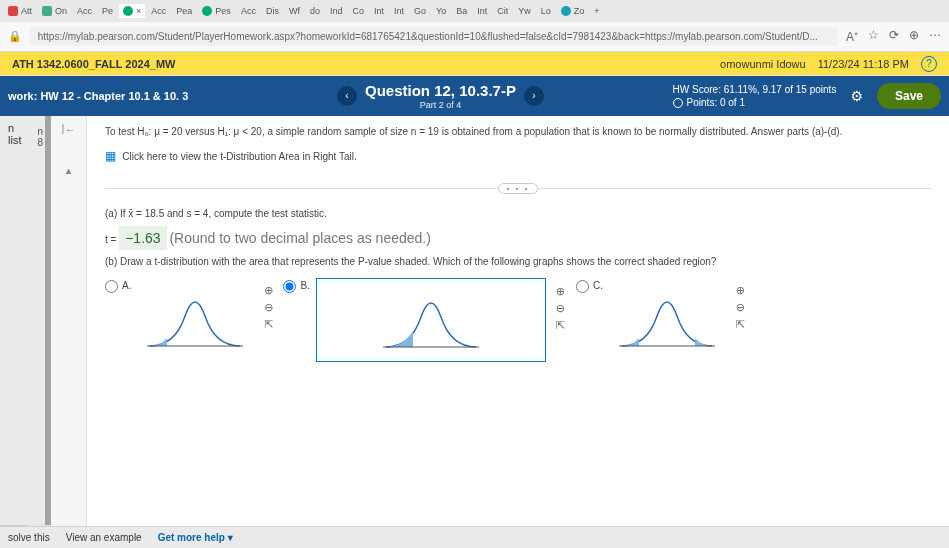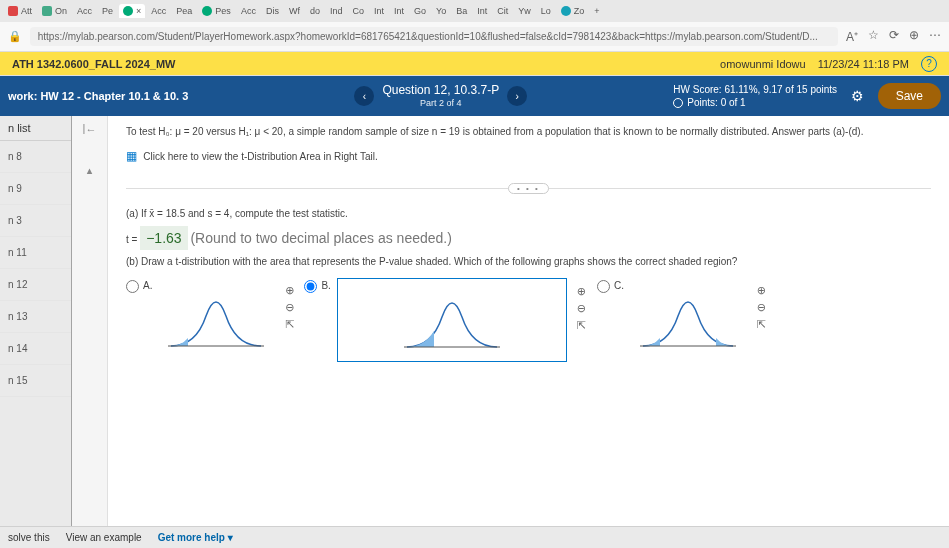--- a/index.html
+++ b/index.html
@@ -13,28 +13,28 @@
 .addr-icons{display:flex;gap:10px;color:#666;font-size:12px}
 .course-bar{height:24px;background:#fde047;display:flex;align-items:center;justify-content:space-between;padding:0 12px;font-size:11px;border-bottom:1px solid #e0e0e0}
 .course-name{font-weight:bold;color:#333}
 .user-info{display:flex;align-items:center;gap:12px;color:#333}
 .help-icon{width:16px;height:16px;border:1.5px solid #0077cc;border-radius:50%;color:#0077cc;display:flex;align-items:center;justify-content:center;font-size:10px}
 .hw-header{height:40px;background:#1a5490;color:#fff;display:flex;align-items:center;padding:0 0 0 8px;font-size:11px}
 .hw-title{font-weight:bold;flex:0 0 auto;padding-right:20px}
 .q-nav{display:flex;align-items:center;gap:8px;margin:0 auto}
 .nav-btn{width:20px;height:20px;background:#0d3a6b;border-radius:50%;display:flex;align-items:center;justify-content:center;color:#fff;cursor:pointer;font-size:10px}
 .q-info{text-align:center;line-height:1.2}
-.q-title{font-weight:normal;font-size:12px}
+.q-title{font-weight:bold;font-size:15px}
 .q-sub{font-size:9px;opacity:.9}
 .score-area{display:flex;align-items:center;gap:14px;padding-right:8px}
 .score-text{line-height:1.3;font-size:10px}
 .gear{font-size:14px;cursor:pointer}
-.save-btn{background:#a16207;padding:6px 18px;border-radius:16px;font-weight:normal;cursor:pointer;font-size:12px}
+.save-btn{background:#4d7c0f;padding:6px 18px;border-radius:16px;font-weight:bold;cursor:pointer;font-size:12px}
 .main{display:flex;height:410px}
-.sidebar{width:72px;background:#eaeaea;border-right:1px solid #a3a3a3;display:flex;flex-direction:column}
+.sidebar{width:51px;background:#eaeaea;border-right:6px solid #a3a3a3;display:flex;flex-direction:row}
 .sb-head{padding:6px 8px;font-size:11px;color:#333;border-bottom:1px solid #d0d0d0}
 .sb-item{padding:10px 8px;font-size:10px;color:#555;cursor:pointer;border-bottom:1px solid #e5e5e5}
 .collapse-col{width:36px;background:#f5f5f5;display:flex;flex-direction:column;align-items:center;padding-top:6px;gap:30px;color:#888;border-right:1px solid #e0e0e0}
 .content{flex:1;background:#fff;padding:8px 18px;overflow:auto;position:relative}
 .instr{font-size:10px;color:#444;line-height:1.5}
 .table-link{display:flex;align-items:center;gap:6px;font-size:10px;color:#444;margin-top:10px;cursor:pointer}
 .table-icon{color:#0077cc;font-size:12px}
 .divider-dots{text-align:center;margin:18px 0 12px;position:relative}
 .divider-dots::before{content:"";position:absolute;top:50%;left:0;right:0;border-top:1px solid #ddd;z-index:0}
 .dots-box{display:inline-block;background:#fff;padding:0 8px;position:relative;border:1px solid #ccc;border-radius:10px;font-size:8px;color:#888;letter-spacing:2px}

